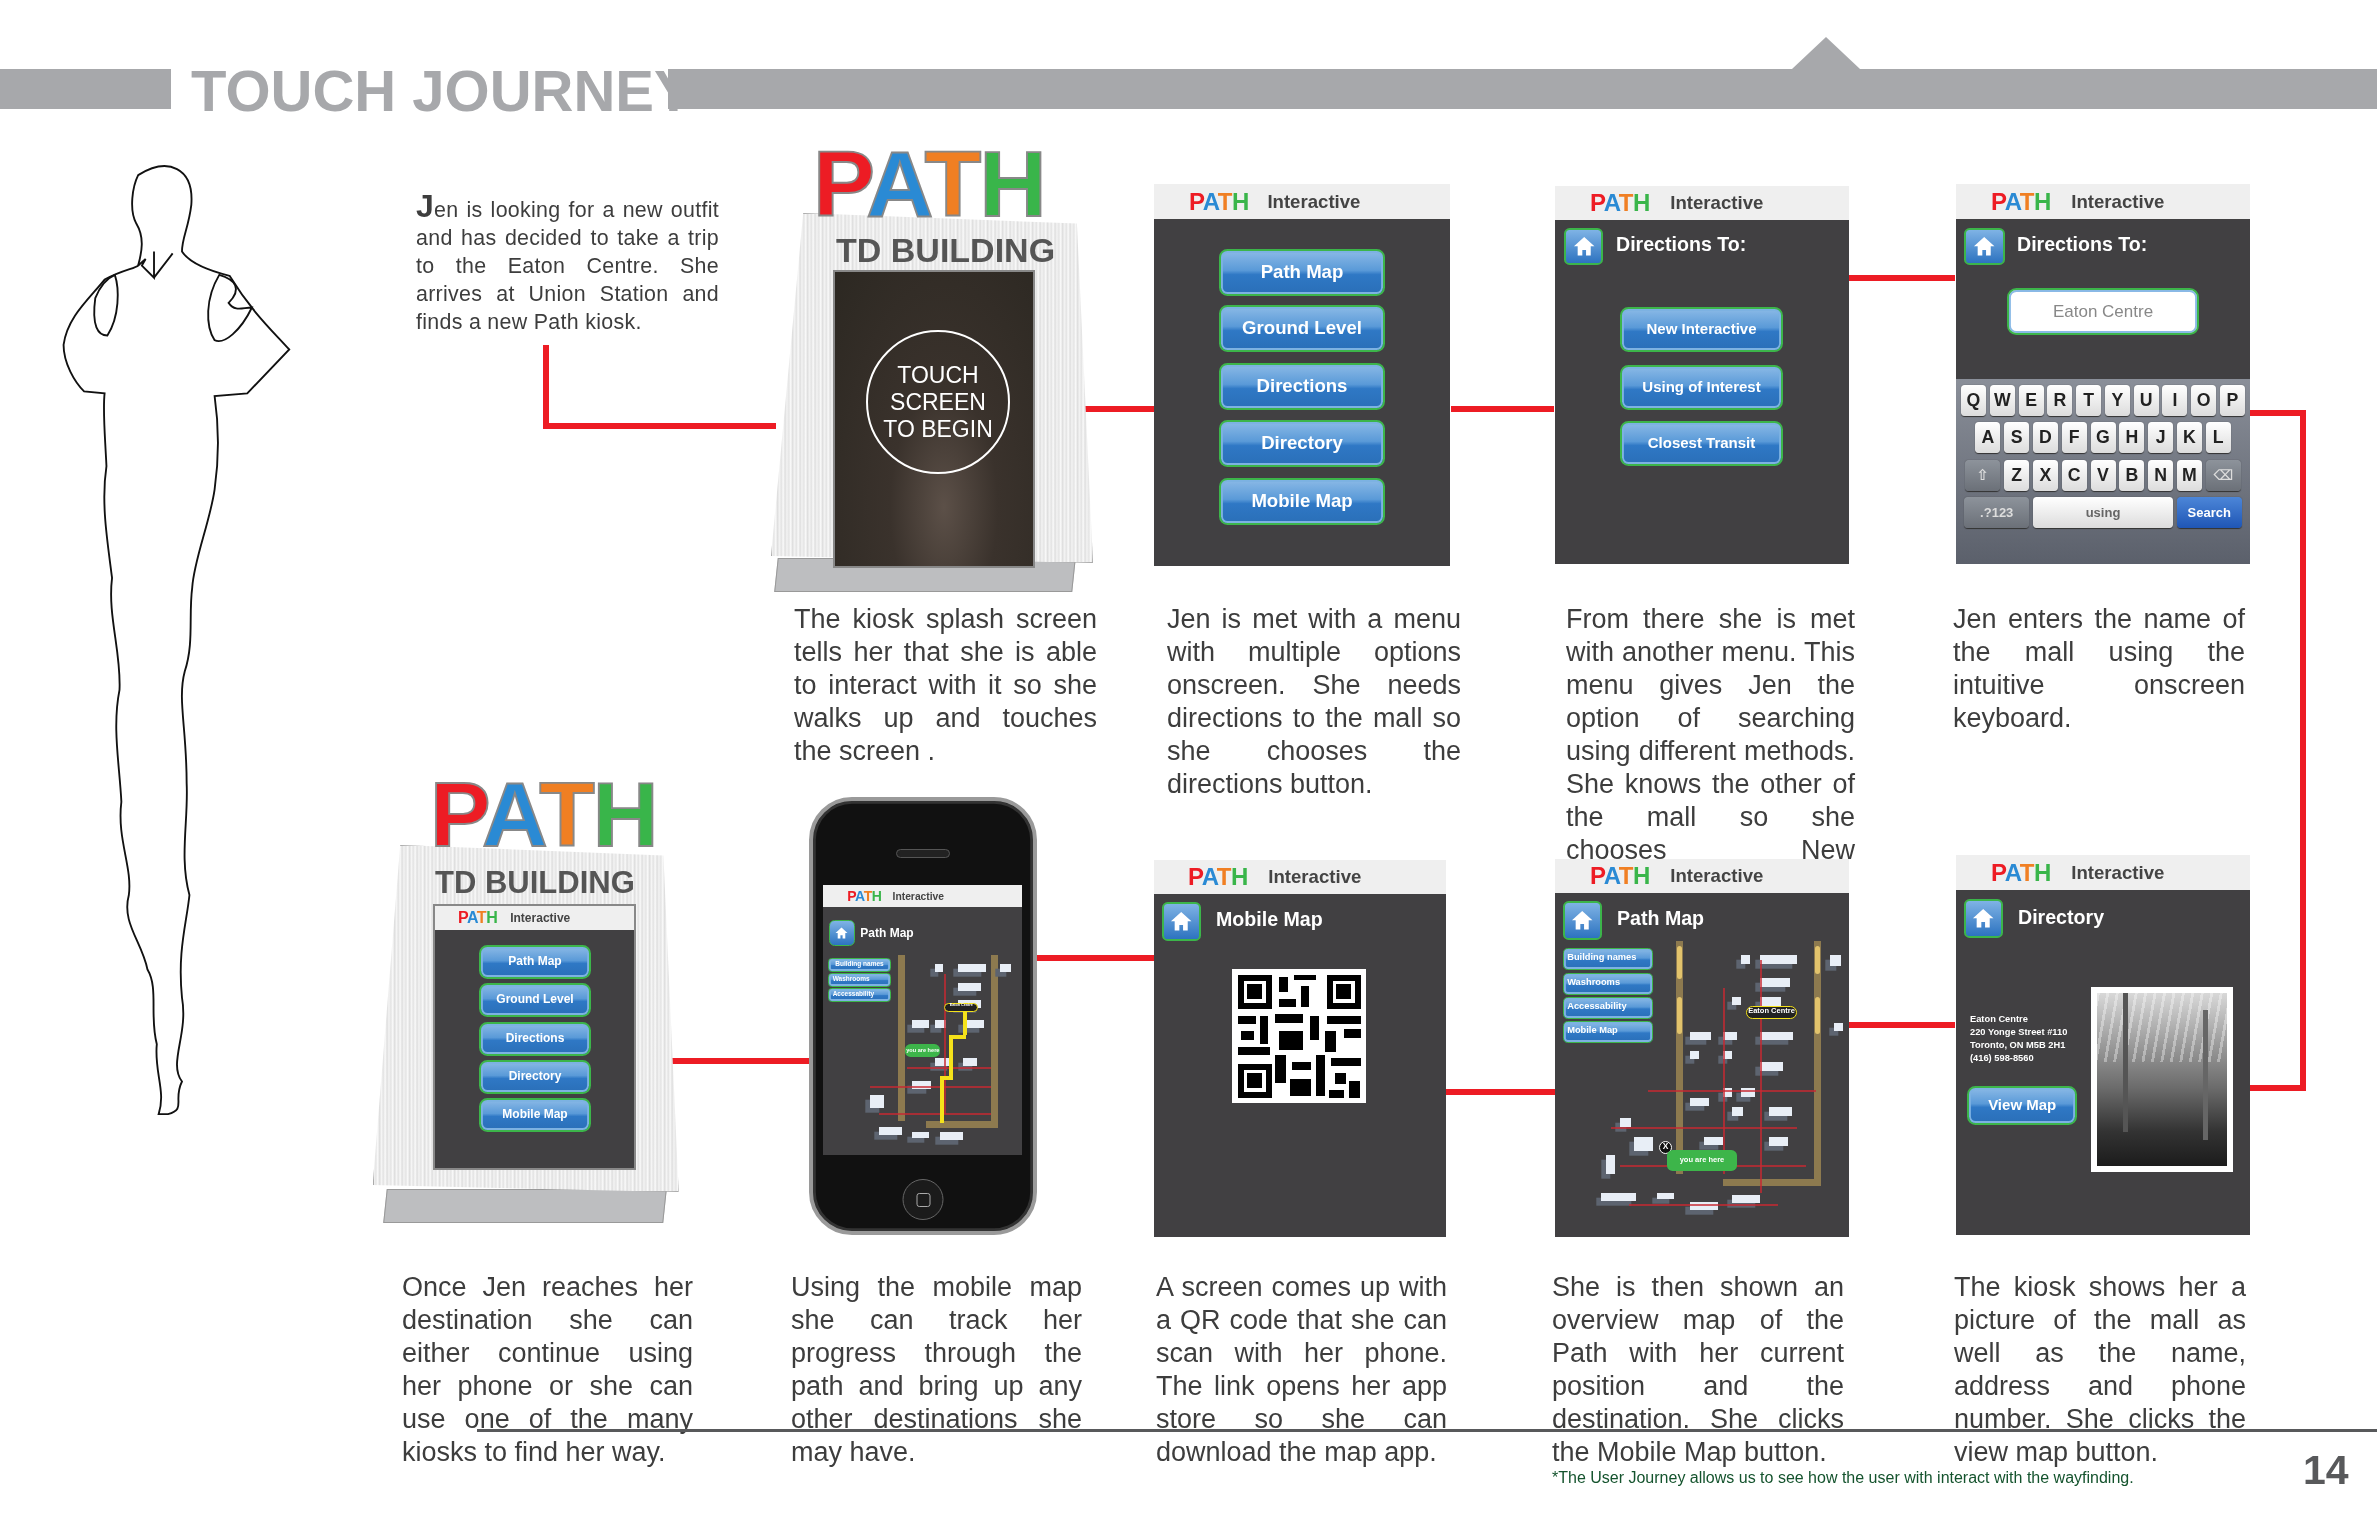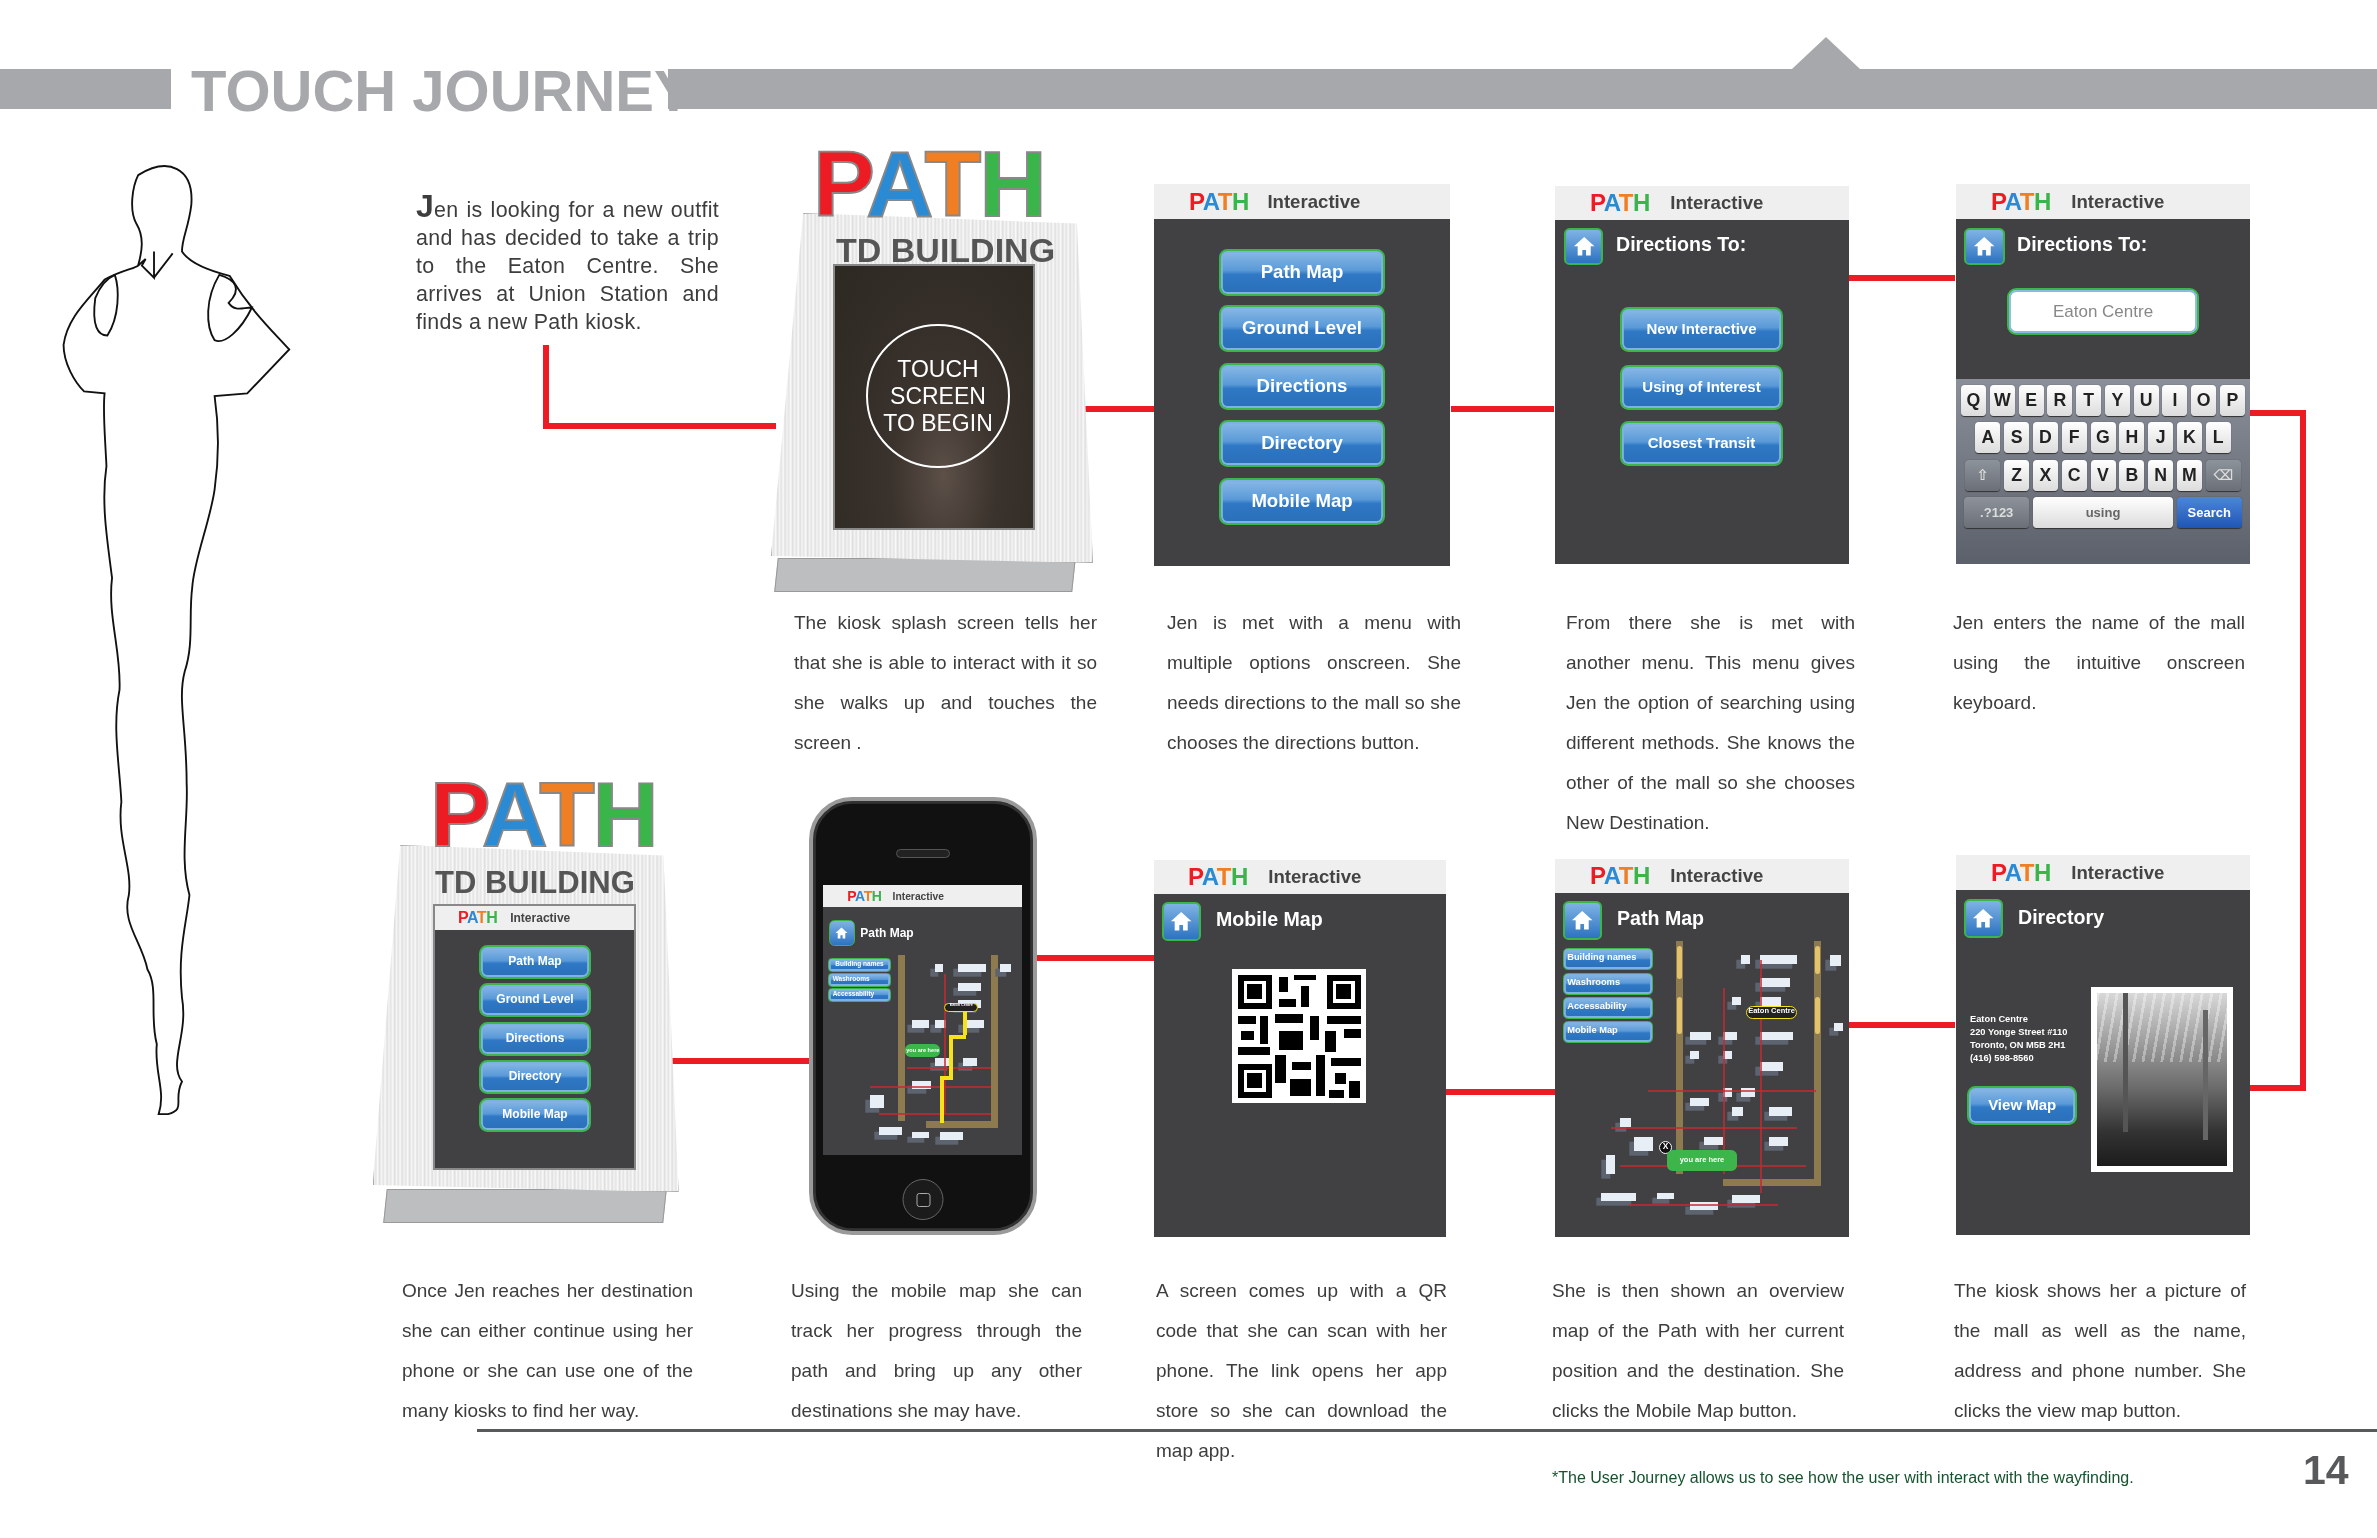--- a/index.html
+++ b/index.html
@@ -9,21 +9,21 @@
 
   
   .hdr-bar { position: absolute; background: #a7a8ab; top: 69px; height: 40px; }
   .hdr-title { position: absolute; left: 191px; top: 58px; font-size: 58px; font-weight: bold; color: #a7a8ab; letter-spacing: 0px; line-height: 65px; white-space: nowrap; }
   .hdr-tri { position: absolute; left: 1792px; top: 37px; width: 0; height: 0; border-left: 34px solid transparent; border-right: 34px solid transparent; border-bottom: 32px solid #a7a8ab; }
 
   
   .red { position: absolute; background: #ed1c24; }
 
   
-  .cap { position: absolute; font-size: 19px; line-height: 40px; color: #3d3d3d; text-align: justify; }
+  .cap { position: absolute; font-size: 27px; line-height: 33px; color: #3d3d3d; text-align: justify; }
   .intro { font-size: 21.4px; line-height: 28px; letter-spacing: 0.3px; }
   .intro .dropcap { font-size: 32px; font-weight: bold; }
 
   
   .logo span { font-weight: bold; }
   .c-p { color: #ed1c24; } .c-a { color: #2a8ad4; } .c-t { color: #f07f23; } .c-h { color: #39b54a; }
 
   
   .kiosk { position: absolute; }
   .kiosk .shadow { position: absolute; background: #bdbec0; border: 0.9px solid #999; }
@@ -108,21 +108,21 @@
 <div class="red" style="left:1037px; top:955px; width:117px; height:5.6px;"></div>
 <div class="red" style="left:667px; top:1058px; width:143px; height:5.6px;"></div>
 
 <div class="kiosk" style="left:757px; top:138px; width:345px; height:457px;">
   <div class="shadow" style="left:18.6px; top:420px; width:298px; height:34px; transform: skewX(-6deg);"></div>
   <div class="panel" style="left:14px; top:75px; width:322px; height:350px; clip-path: polygon(10% 0, 95% 3%, 100% 100%, 0 98%);"></div>
   <div class="big-logo logo" style="left:56px; top:0px; font-size:93px;">
     <span class="c-p">P</span><span class="c-a">A</span><span class="c-t">T</span><span class="c-h">H</span>
   </div>
   <div class="bld" style="left:79px; top:93px; font-size:34px;">TD BUILDING</div>
-  <div style="position:absolute; left:76px; top:126px; width:202px; height:266px; background: radial-gradient(ellipse at 55% 80%, #5c5048 0%, #3a322c 35%, #2c2822 100%); border:2.8px solid #888;padding-left:29px;">
+  <div style="position:absolute; left:76px; top:132px; width:202px; height:298px; background: radial-gradient(ellipse at 55% 80%, #5c5048 0%, #3a322c 35%, #2c2822 100%); border:2.8px solid #888;padding-left:29px;">
     <div style="position:absolute; left:31px; top:58px; width:144px; height:144px; border:2.8px solid #fff; border-radius:50%; display:flex; flex-direction:column; align-items:center; justify-content:center; color:#fff; font-size:23px; line-height:27px;">
       <span>TOUCH</span>
       <span>SCREEN</span>
       <span>TO BEGIN</span>
     </div>
   </div>
 </div>
 <div class="cap" style="left:794px; top:603px; width:303px;">The kiosk splash screen tells her that she is able to interact with it so she walks up and touches the screen .</div>
 
 <div class="screen" style="left:1154px; top:184px; width:296px; height:382px;">

